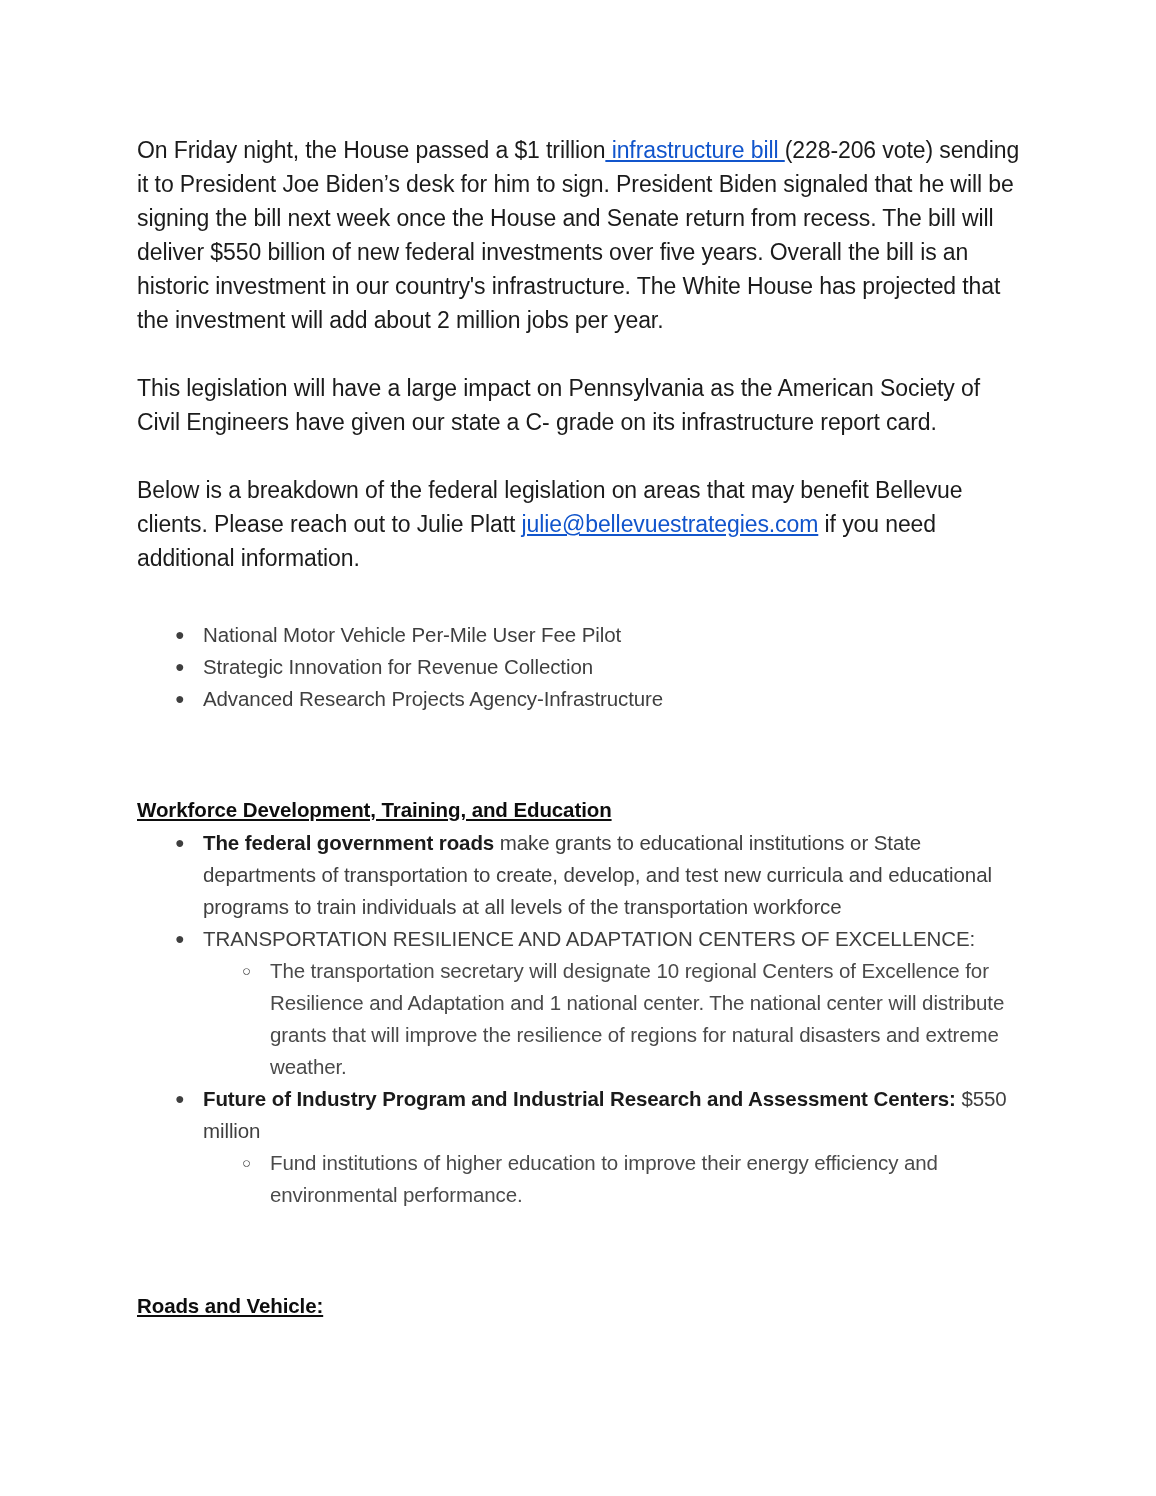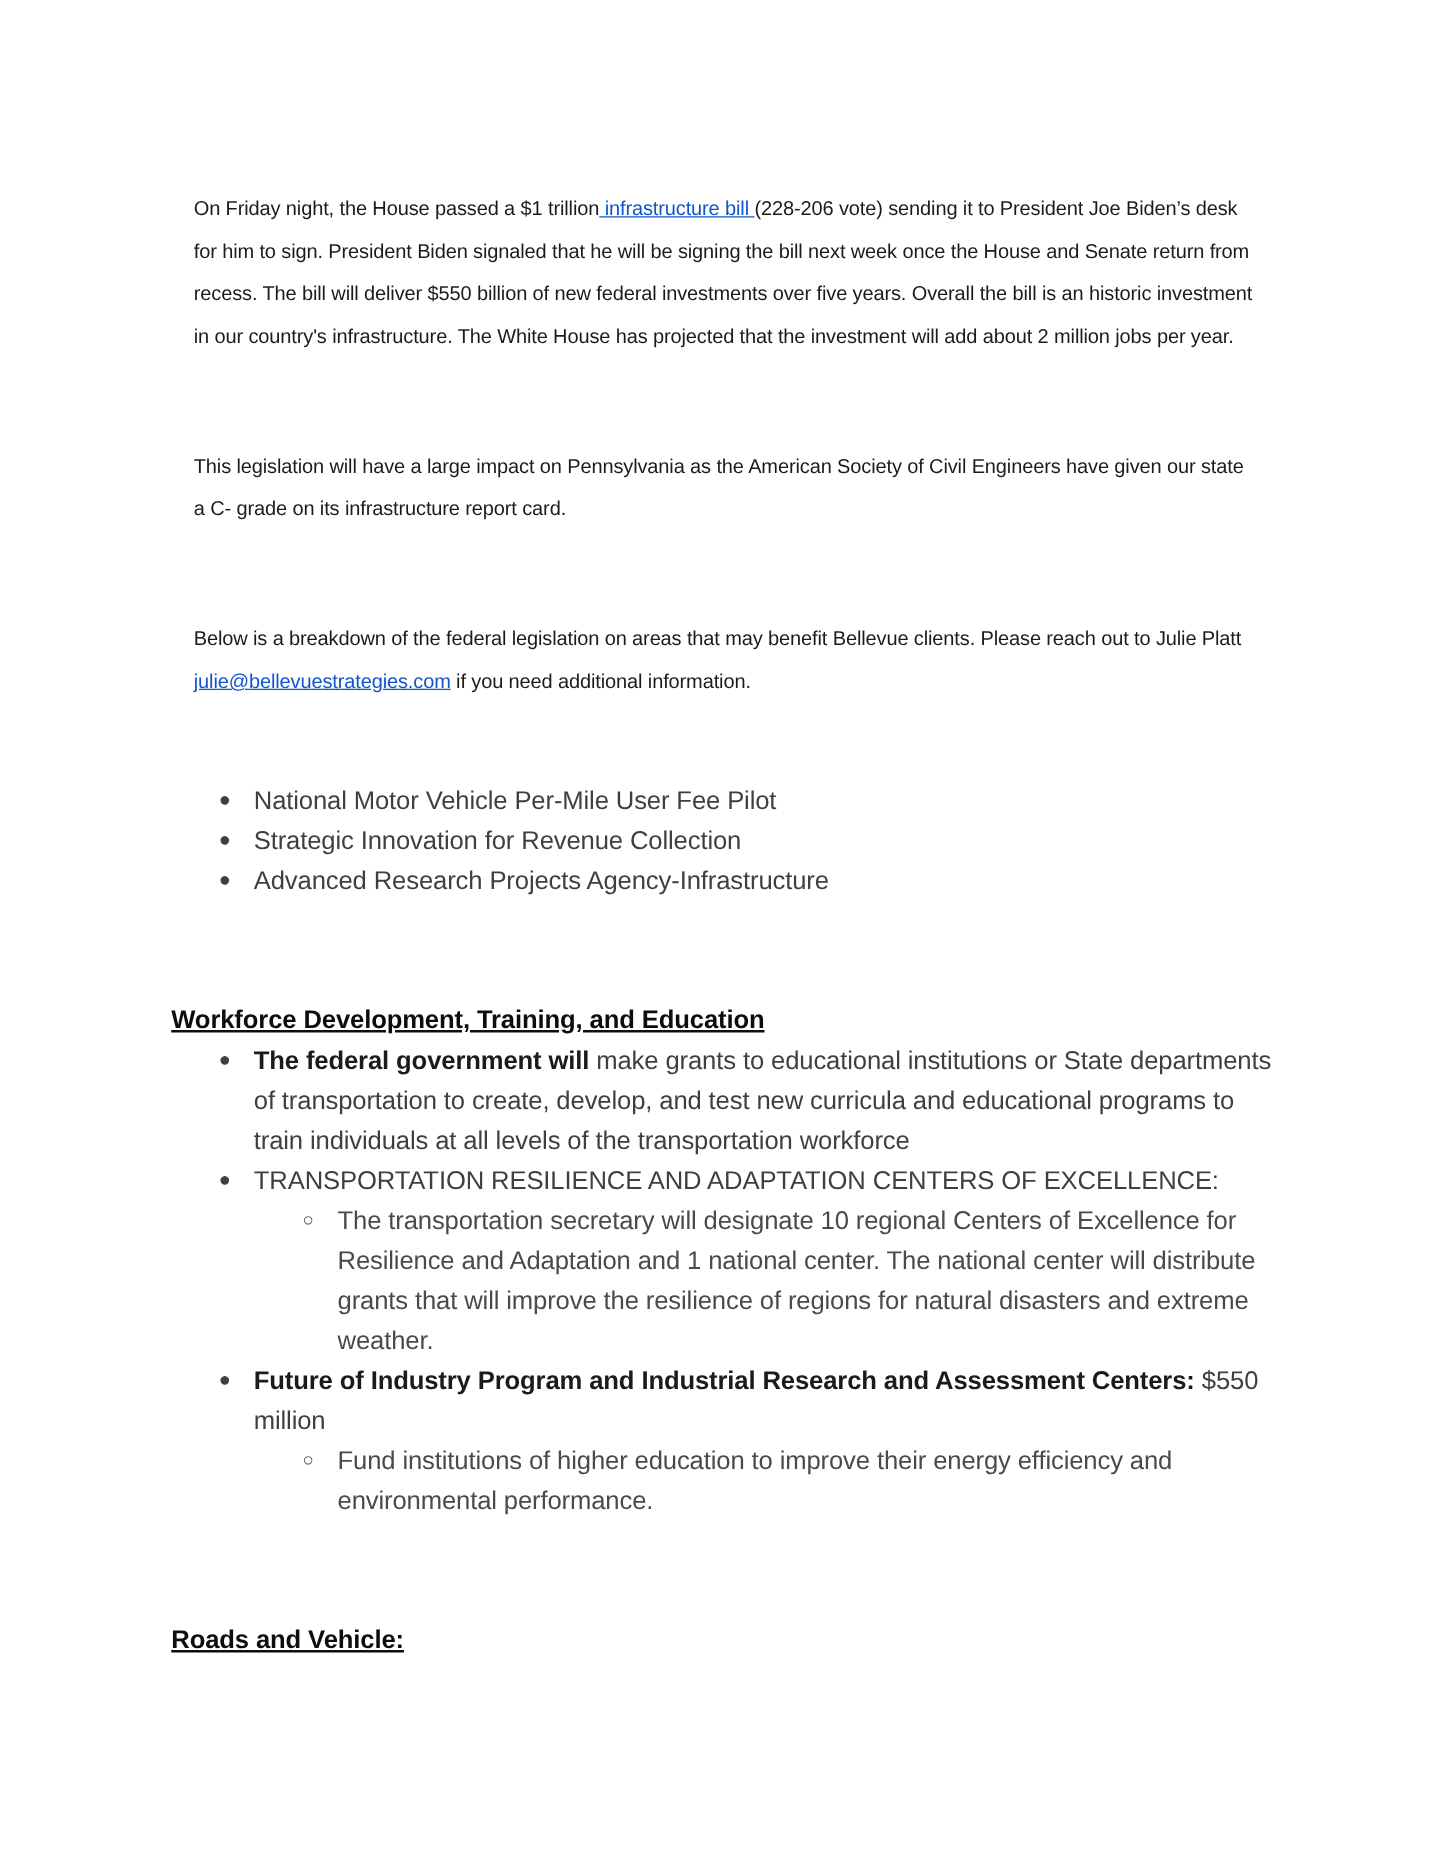--- a/index.html
+++ b/index.html
@@ -19,22 +19,22 @@
     box-sizing: border-box;
     overflow: hidden;
   }
   .content {
     position: absolute;
     left: 137px;
     top: 133px;
     width: 884px;
   }
   p.para {
-    margin: 18px;
-    font-size: 16px;
+    margin: 0;
+    font-size: 23px;
     line-height: 34px;
     color: #1b1b1b;
     letter-spacing: -0.1px;
   }
   .gap-para { height: 34px; }
   .gap-large { height: 78px; }
   .gap-mid { height: 44px; }
 
   a.link {
     color: #1155cc;
@@ -126,21 +126,21 @@
       <li><span class="marker">●</span><span>National Motor Vehicle Per-Mile User Fee Pilot</span></li>
       <li><span class="marker">●</span><span>Strategic Innovation for Revenue Collection</span></li>
       <li><span class="marker">●</span><span>Advanced Research Projects Agency-Infrastructure</span></li>
     </ul>
 
     <div class="gap-large"></div>
 
     <h3 class="heading"><span class="u">Workforce Development, Training, and Education</span></h3>
 
     <ul class="bullets">
-      <li><span class="marker">●</span><span class="b-dark">The federal government will</span><span class="reg"> make grants to educational institutions or State departments of   transportation  to create, develop, and test new curricula and educational programs to train individuals at all levels of the transportation workforce</span></li>
+      <li><span class="marker">●</span><span class="b-dark">The federal government roads</span><span class="reg"> make grants to educational institutions or State departments of   transportation  to create, develop, and test new curricula and educational programs to train individuals at all levels of the transportation workforce</span></li>
       <li><span class="marker">●</span><span>TRANSPORTATION RESILIENCE AND ADAPTATION CENTERS OF EXCELLENCE:</span>
         <ul class="sub">
           <li><span class="marker">○</span><span>The transportation secretary will designate 10 regional Centers of Excellence for Resilience and Adaptation and 1 national center. The national center will distribute grants that will improve the resilience of regions for natural disasters and extreme weather.</span></li>
         </ul>
       </li>
       <li><span class="marker">●</span><span class="b-dark">Future of Industry Program and Industrial Research and Assessment Centers:</span><span class="reg"> $550 million</span>
         <ul class="sub">
           <li><span class="marker">○</span><span>Fund institutions of higher education to improve their energy efficiency and environmental performance.</span></li>
         </ul>
       </li>

